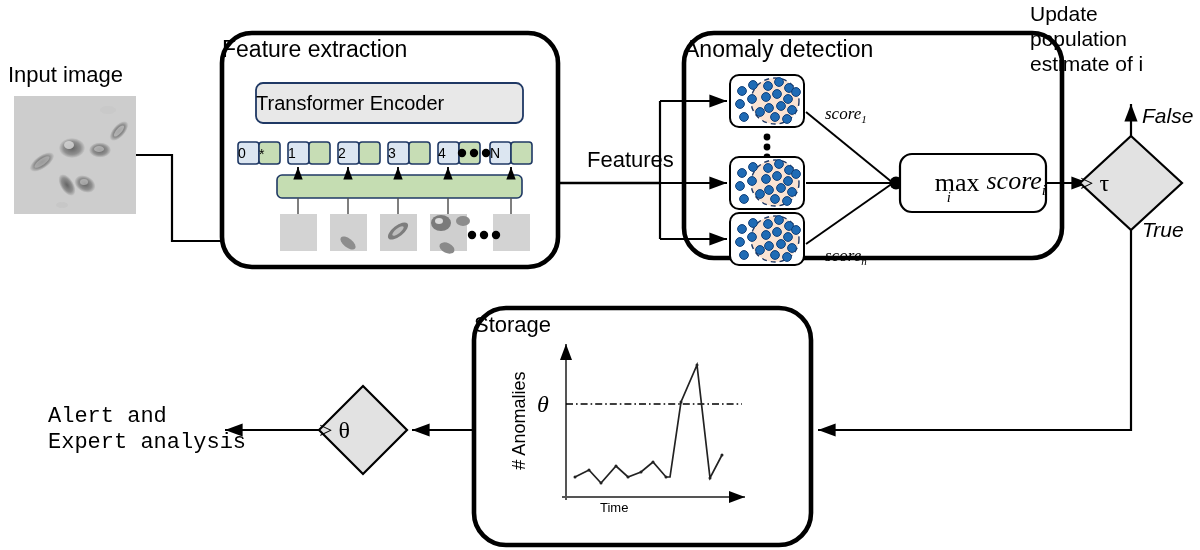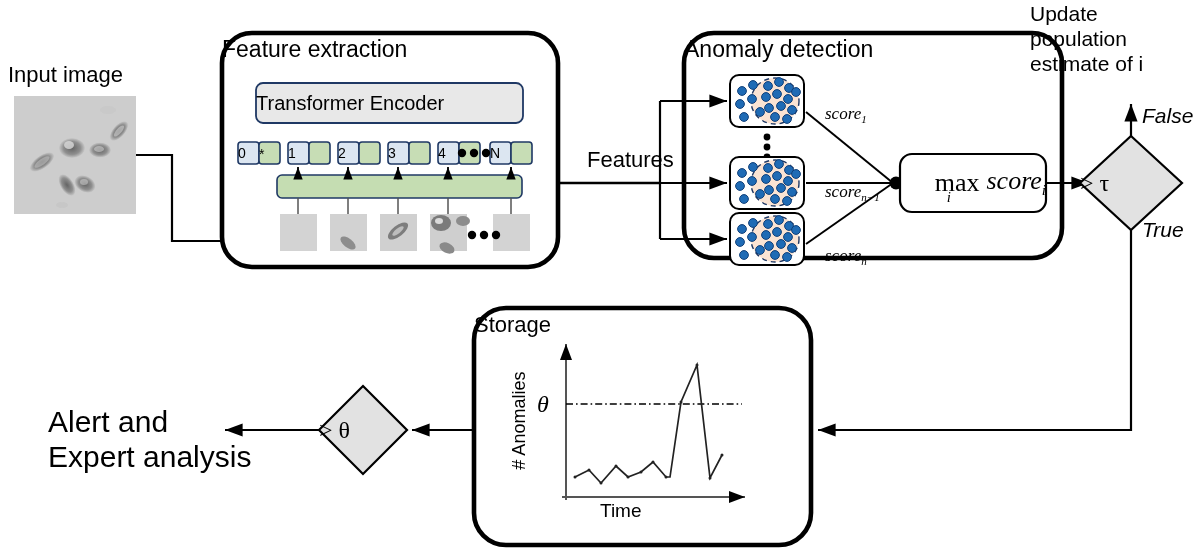--- a/index.html
+++ b/index.html
@@ -292,23 +292,20 @@
   <div class="lbl ctr" style="left:438px;top:145px;width:21px;font-size:14px;">4</div>
   <div class="lbl ctr" style="left:490px;top:145px;width:21px;font-size:14px;">N</div>
 
   <div class="lbl" style="left:567px;top:147px;font-size:22px;margin-left:20px;">Features</div>
 
   <div class="lbl ctr" style="left:684px;top:36px;width:378px;font-size:23px;">Anomaly detection</div>
 
   <div class="lbl ser ital" style="left:808px;top:84px;font-size:17px;">
     <span>score</span><sub style="font-size:11px;">1</sub>
   </div>
-  <div class="lbl ser ital" style="left:808px;top:162px;font-size:17px;">
-    <span>score</span><sub style="font-size:11px;">n−1</sub>
-  </div>
   <div class="lbl ser ital" style="left:808px;top:226px;font-size:17px;">
     <span>score</span><sub style="font-size:11px;">n</sub>
   </div>
 
   <div style="position:absolute;left:900px;top:154px;width:146px;height:58px;display:flex;align-items:center;justify-content:flex-end;">
     <span class="ser" style="position:relative;display:inline-block;font-size:26px;line-height:1;">
       <span>max</span>
       <span class="ser ital" style="position:absolute;left:12px;top:20px;font-size:15px;">i</span>
     </span>
     <span class="ser ital" style="font-size:26px;margin-left:7px;">
@@ -323,19 +320,19 @@
 
   <div class="lbl ctr" style="left:1030px;top:2px;width:170px;font-size:21px;">Update<br>population<br>estimate of i</div>
 
 
   <div class="lbl ctr" style="left:474px;top:312px;width:337px;font-size:22px;">Storage</div>
 
   <div class="lbl ser ital" style="left:537px;top:390px;font-size:24px;">θ</div>
 
   <div class="lbl" style="left:455px;top:410px;width:130px;font-size:18px;text-align:center;transform:rotate(-90deg);transform-origin:center center;"># Anomalies</div>
 
-  <div class="lbl ctr" style="left:600px;top:500px;width:80px;font-size:19px;">Time</div>
+  <div class="lbl ctr" style="left:600px;top:500px;width:80px;font-size:13px;">Time</div>
 
   <div class="lbl ctr ser" style="left:319px;top:416px;width:88px;font-size:24px;">&gt; θ</div>
 
-  <div class="lbl ctr" style="left:48px;top:404px;width:176px;font-size:30px;">Alert and<br>Expert analysis</div>
+  <div class="lbl ctr" style="left:48px;top:404px;width:176px;font-size:22px;font-family:Liberation Mono, monospace;">Alert and<br>Expert analysis</div>
 
 </div>
 
 </body></html>

